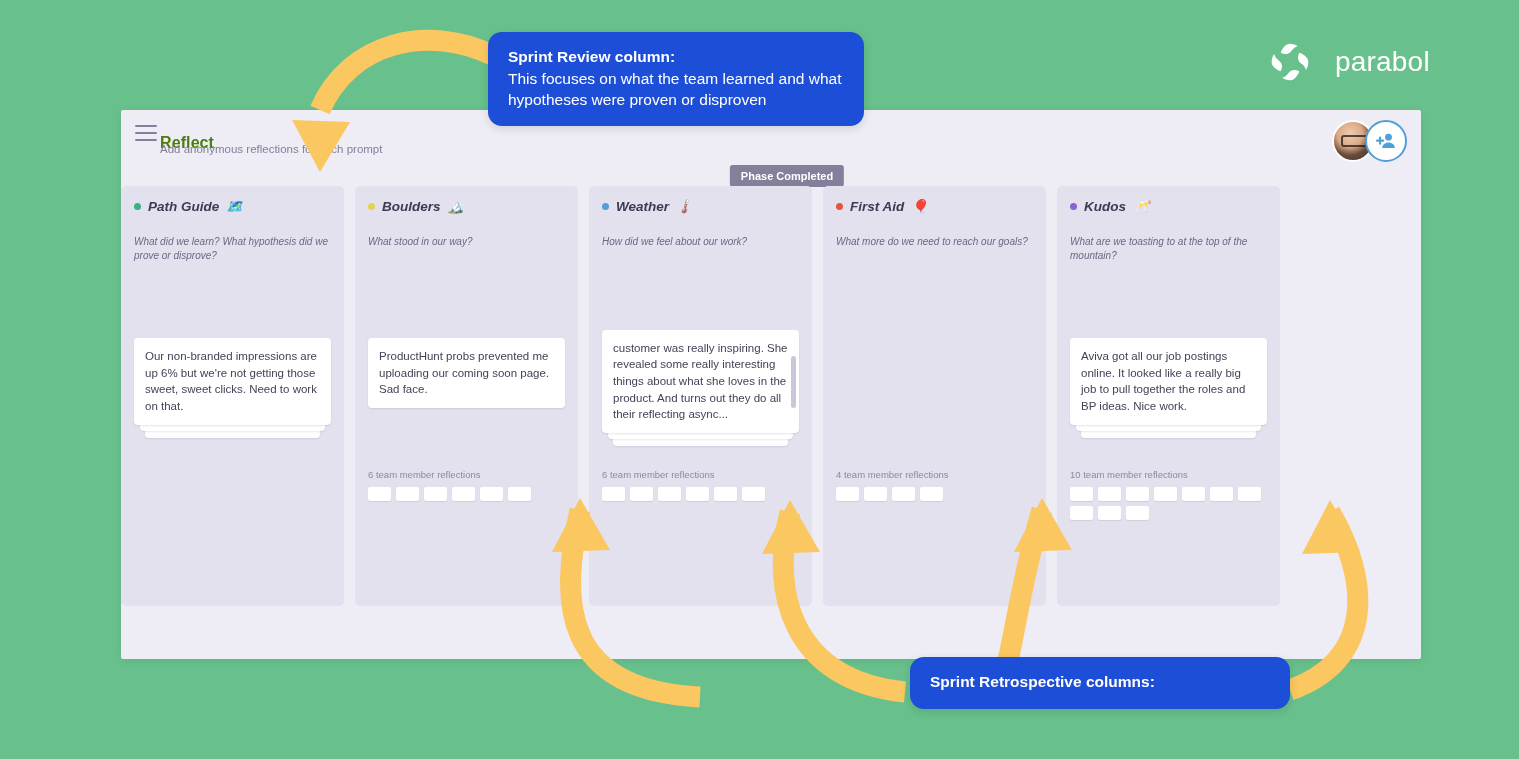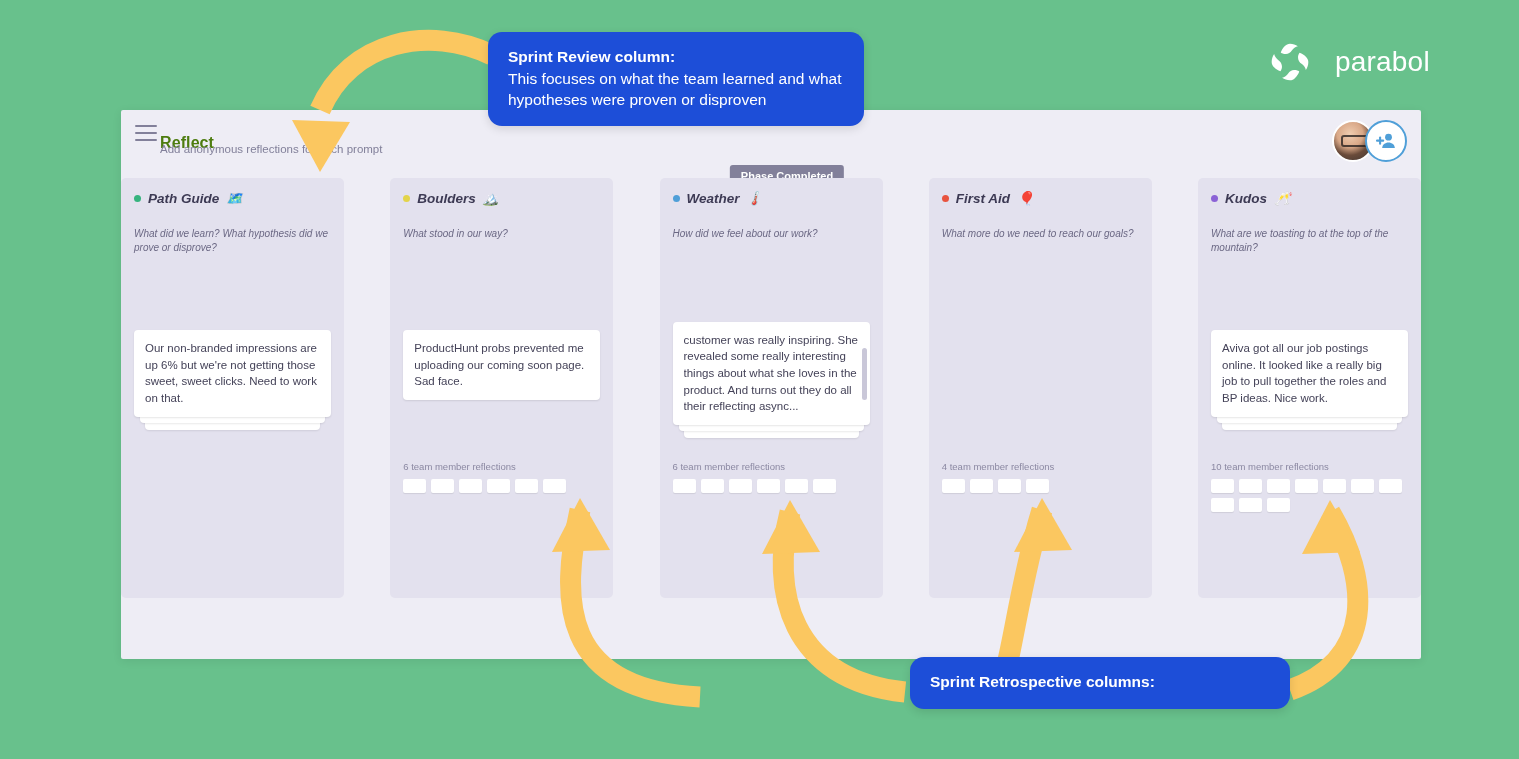--- a/index.html
+++ b/index.html
@@ -43,21 +43,21 @@
     margin-left:-9px;z-index:3;display:flex;align-items:center;justify-content:center;cursor:pointer;
   }
 
   .phase-badge{
     position:absolute;left:50%;transform:translateX(-50%);top:55px;
     background:#82809a;color:#ffffff;font-size:11px;font-weight:bold;
     padding:5px 11px;border-radius:3px;white-space:nowrap;margin-left:16px;
   }
 
   
-  .board{position:absolute;left:0;top:68px;right:0;display:flex;justify-content:space-between;gap:11px;}
+  .board{position:absolute;left:0;top:76px;right:0;display:flex;justify-content:flex-start;gap:11px;}
   .col{
     width:223px;background:#e3e1ee;border-radius:5px;
     padding:12px 13px 0 13px;height:420px;box-sizing:border-box;position:relative;
   }
   .col-title{display:flex;align-items:center;gap:7px;font-style:italic;font-weight:bold;font-size:13.5px;color:#3d3a54;}
   .dot{width:7px;height:7px;border-radius:50%;flex:0 0 auto;}
   .col-sub{font-style:italic;font-size:10px;color:#6b6884;margin-top:21px;line-height:1.35;}
 
   .card-area{position:absolute;left:13px;right:13px;top:152px;}
   .reflect-card{

